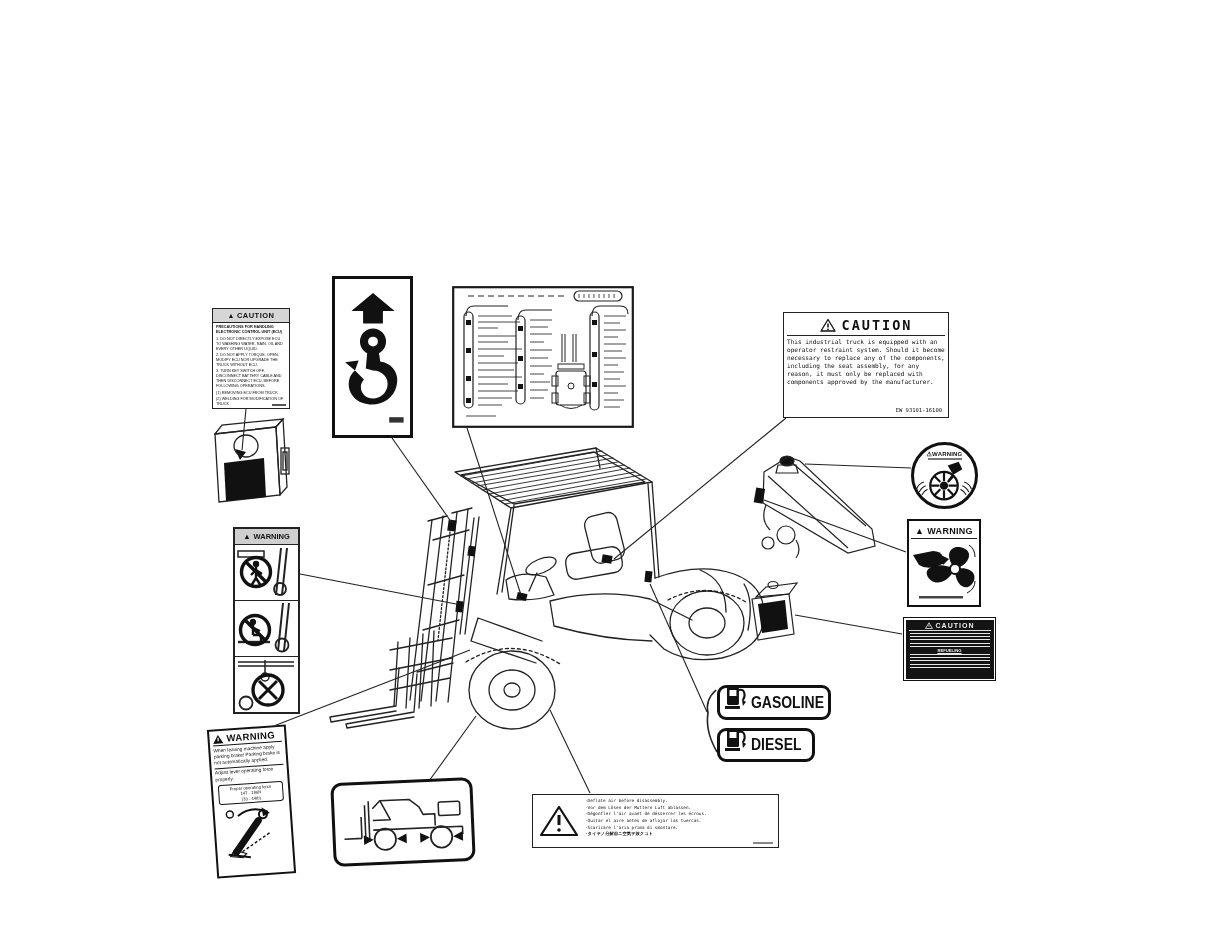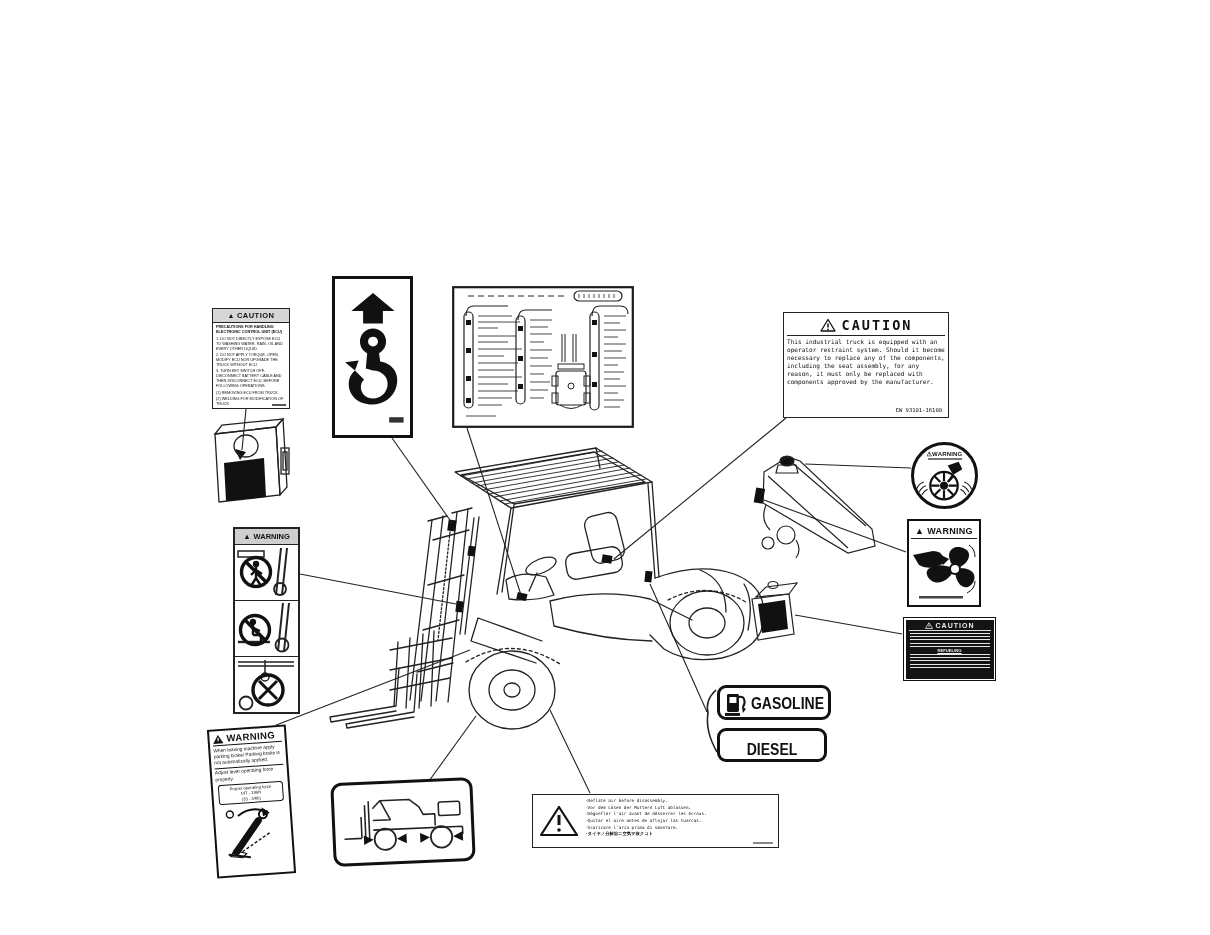--- a/index.html
+++ b/index.html
@@ -33,23 +33,23 @@
   .fanround .sub{width:34px;height:2px;background:#777;margin:1px auto 0;}
   .fanrect{left:907px;top:519px;width:74px;height:88px;border:2.2px solid #111;background:#fff;z-index:2;padding:2px;}
   .fanrect .hrow{display:flex;align-items:center;justify-content:center;gap:3px;height:15px;border-bottom:1px solid #222;
                  font-size:9px;font-weight:900;letter-spacing:.3px;}
   
   .refuel{left:903px;top:617px;width:93px;height:64px;background:#fff;border:1px solid #111;z-index:2;}
   .refuel .in{position:absolute;inset:1.5px;background:#141414;color:#eee;padding:2px 3px;}
   .refuel .hrow{display:flex;align-items:center;justify-content:center;gap:3px;font-size:7px;font-weight:800;letter-spacing:1px;border-bottom:.8px solid #ddd;padding-bottom:1px;}
   .refuel .sect{text-align:center;font-size:4.2px;font-weight:700;text-decoration:underline;margin:1px 0;}
   
-  .fuel{border:3.5px solid #111;border-radius:9px;background:#fff;z-index:2;display:flex;align-items:center;gap:3px;padding:7px 4px;}
+  .fuel{border:3.5px solid #111;border-radius:9px;background:#fff;z-index:2;display:flex;align-items:flex-end;gap:3px;padding:7px 4px;}
   .gasoline{left:717px;top:685px;width:114px;height:35px;}
-  .diesel{left:717px;top:728px;width:110px;height:34px;flex-direction:column;}
+  .diesel{left:717px;top:728px;width:98px;height:34px;}
   .fuel .w{font-size:14px;font-weight:900;letter-spacing:0;transform:scaleY(1.18);white-space:nowrap;}
   
   .mast3{left:233px;top:527px;width:67px;height:187px;border:2px solid #222;background:#fff;z-index:2;}
   .mast3 .hdr{height:15px;background:#cfcfcf;border-bottom:1.4px solid #222;display:flex;align-items:center;justify-content:center;gap:3px;
               font-size:7.5px;font-weight:800;}
   .mast3 .panel{border-bottom:1.4px solid #222;}
   .mast3 .panel:last-child{border-bottom:none;}
   
   .pbrake{left:212px;top:727px;width:79px;height:149px;border:2.2px solid #111;background:#fff;z-index:2;
           transform:rotate(-4deg);transform-origin:50% 50%;padding:2px 3px;}

